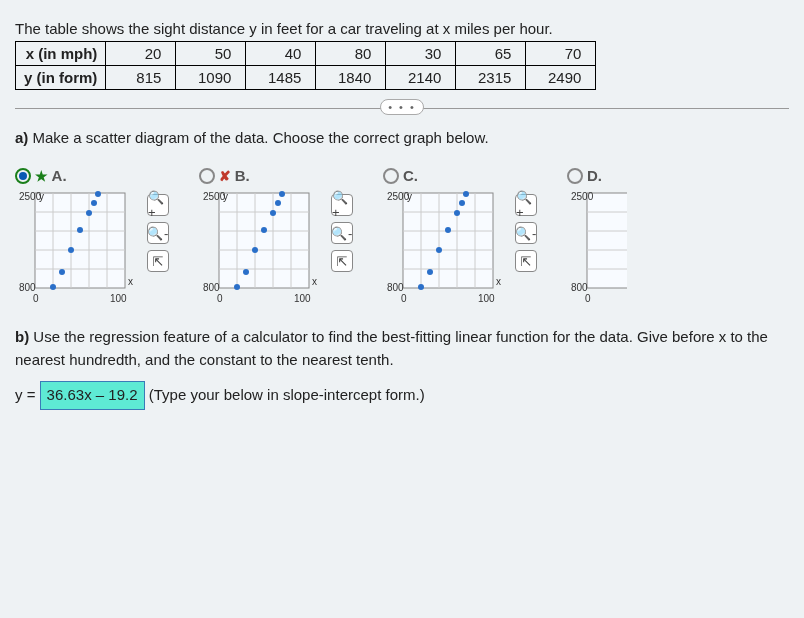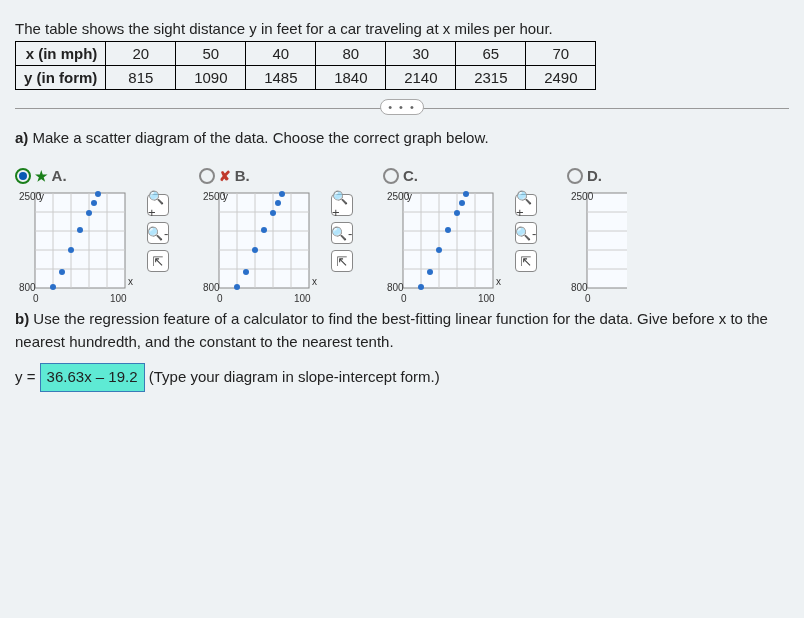--- a/index.html
+++ b/index.html
@@ -1,39 +1,39 @@
 <!DOCTYPE html>
 <html><head>
 <meta charset="utf-8">
 <style>
   *{box-sizing:border-box}
   body{margin:0;font-family:Arial,Helvetica,sans-serif;background:#eef2f4;width:804px;height:618px;overflow:hidden;padding:20px 15px;color:#222;font-size:15px}
   .intro{margin-bottom:4px}
   table.data{border-collapse:collapse;margin-bottom:18px}
-  table.data td{border:1px solid #000;padding:3px 14px;text-align:center;min-width:70px}
+  table.data td{border:1px solid #000;padding:3px 14px;text-align:right;min-width:70px}
   table.data td:first-child{text-align:right;font-weight:bold;padding:3px 8px}
   hr.sep{border:none;border-top:1px solid #999;margin:14px 0}
   .ellipsis{text-align:center;margin:-24px auto 14px;width:44px;height:16px;border:1px solid #aaa;border-radius:10px;background:#fff;font-size:11px;line-height:14px;letter-spacing:2px;color:#666}
   .partA{margin-bottom:21px}
   .bold{font-weight:bold}
   .choices{display:flex;gap:30px;align-items:flex-start;margin-top:10px}
   .choice{display:flex;flex-direction:column;align-items:flex-start}
   .choice-head{display:flex;align-items:center;gap:4px;font-weight:bold;margin-bottom:4px;color:#555}
   .radio{width:16px;height:16px;border:2px solid #888;border-radius:50%;display:inline-flex;align-items:center;justify-content:center}
   .radio .dot{width:8px;height:8px;border-radius:50%;background:#0a59b3;display:none}
   .radio.selected .dot{display:block}
   .radio.correct{border-color:#1a7f1a}
   .mark{font-size:14px}
   .mark.star{color:#1a7f1a}
   .mark.x{color:#c0392b}
   .chart-wrap{display:flex;align-items:flex-start;gap:12px}
   svg.chart{width:120px;height:120px}
   .icons{display:flex;flex-direction:column;gap:6px;margin-top:6px}
   .iconbtn{width:22px;height:22px;border:1px solid #888;border-radius:4px;display:flex;align-items:center;justify-content:center;font-size:13px;color:#444;background:#fff}
-  .partB{line-height:1.5}
+  .partB{margin-top:18px;line-height:1.5}
   .ans-line{margin-top:10px}
   .ansbox{border:1px solid #3a7bb8;background:#5eead4;padding:2px 6px;display:inline-block}
   .choice.partial{width:60px;overflow:hidden}
   .axis-label{font-size:10px;fill:#333}
 </style>
 </head>
 <body>
 
 <div class="intro">The table shows the sight distance y in feet for a car traveling at x miles per hour.</div>
 
@@ -224,15 +224,15 @@
   </div>
 
 </div>
 
 <div class="partB">
   <span class="bold">b)</span>
   <span>Use the regression feature of a calculator to find the best-fitting linear function for the data. Give before x to the nearest hundredth, and the constant to the nearest tenth.</span>
   <div class="ans-line">
     <span>y =</span>
     <span class="ansbox">36.63x – 19.2</span>
-    <span>(Type your diagram in slope-intercept form.)</span>
+    <span>(Type your below in slope-intercept form.)</span>
   </div>
 </div>
 
 </body></html>

